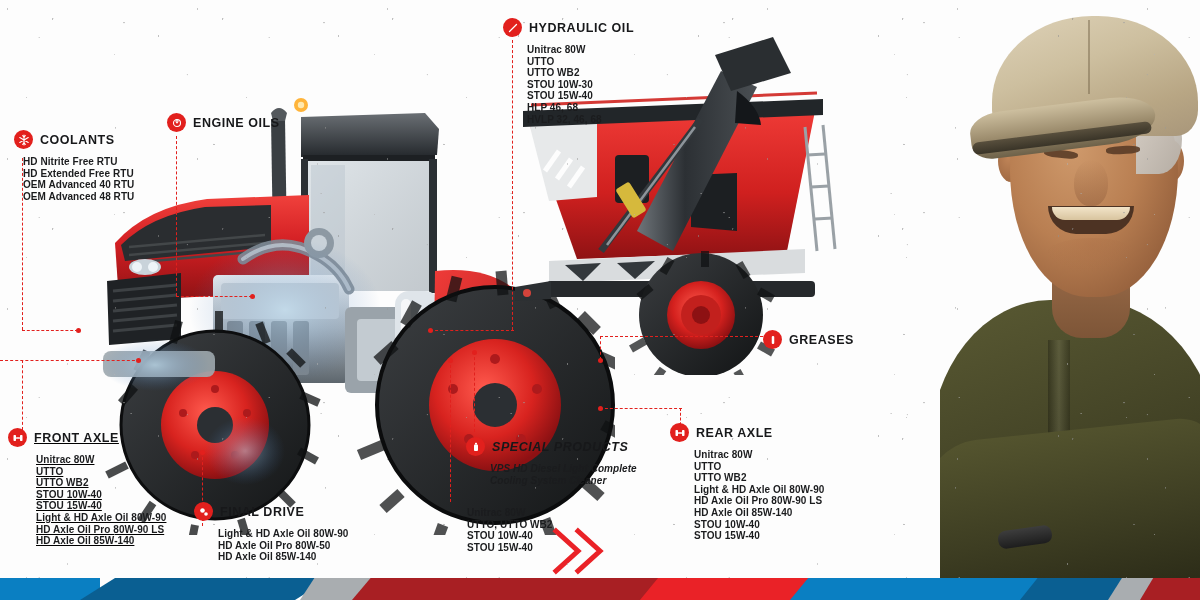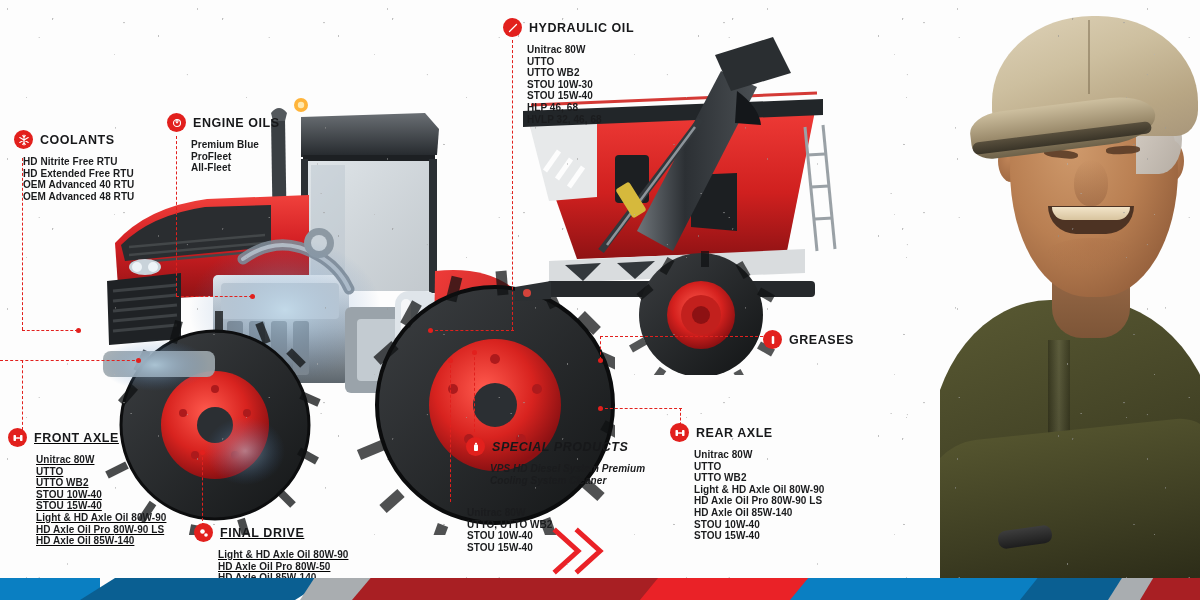--- a/index.html
+++ b/index.html
@@ -486,25 +486,20 @@
   <div class="callout ind-24" style="left:167px;top:113px;">
     <div class="co-head">
       <span class="co-badge">
         <svg width="12" height="12" viewBox="0 0 24 24" fill="none" stroke="#fff" stroke-width="2.2" stroke-linecap="round">
           <circle cx="12" cy="12" r="7"></circle>
             <path d="M12 12 q4 -5 0 -7 q-4 2 0 7"></path>
         </svg>
       </span>
       <span class="co-title">ENGINE OILS</span>
     </div>
-    <ul class="co-list">
-      <li>Premium Blue</li>
-      <li>ProFleet</li>
-      <li>All-Fleet</li>
-    </ul>
   </div>
 
   <div class="callout ind-24" style="left:503px;top:18px;">
     <div class="co-head">
       <span class="co-badge">
         <svg width="12" height="12" viewBox="0 0 24 24" fill="none" stroke="#fff" stroke-width="2.6" stroke-linecap="round">
           <path d="M5 19 L19 5"></path>
         </svg>
       </span>
       <span class="co-title">HYDRAULIC OIL</span>
@@ -570,21 +565,21 @@
       <li>UTTO</li>
       <li>UTTO WB2</li>
       <li>STOU 10W-40</li>
       <li>STOU 15W-40</li>
       <li>Light &amp; HD Axle Oil 80W-90</li>
       <li>HD Axle Oil Pro 80W-90 LS</li>
       <li>HD Axle Oil 85W-140</li>
     </ul>
   </div>
 
-  <div class="callout ind-24" style="left:194px;top:523px;text-decoration:underline;">
+  <div class="callout ind-24" style="left:194px;top:502px;">
     <div class="co-head">
       <span class="co-badge">
         <svg width="12" height="12" viewBox="0 0 24 24" fill="#fff">
           <circle cx="9" cy="9" r="4.6"></circle>
             <circle cx="16" cy="16" r="3.6"></circle>
         </svg>
       </span>
       <span class="co-title">FINAL DRIVE</span>
     </div>
     <ul class="co-list">
@@ -598,21 +593,21 @@
     <div class="co-head">
       <span class="co-badge">
         <svg width="12" height="12" viewBox="0 0 24 24" fill="#fff">
           <rect x="8" y="7" width="8" height="13" rx="1.8"></rect>
           <rect x="10" y="3.5" width="4" height="3.5" rx="1"></rect>
         </svg>
       </span>
       <span class="co-title">SPECIAL PRODUCTS</span>
     </div>
     <ul class="co-list">
-      <li>VPS HD Diesel System Premium</li>
+      <li>VPS HD Diesel Light Complete</li>
       <li>Cooling System Cleaner</li>
     </ul>
   </div>
 
   <div class="callout ind-24" style="left:443px;top:500px;">
     <ul class="co-list">
       <li>Unitrac 80W</li>
       <li>UTTO, UTTO WB2</li>
       <li>STOU 10W-40</li>
       <li>STOU 15W-40</li>

